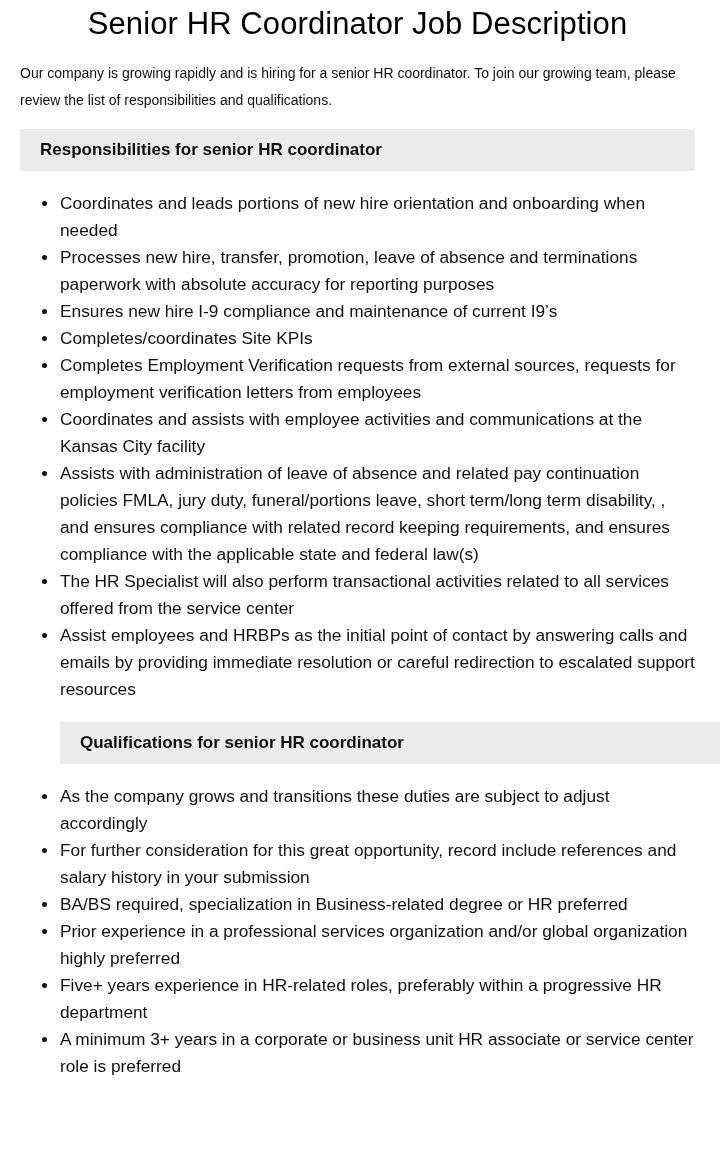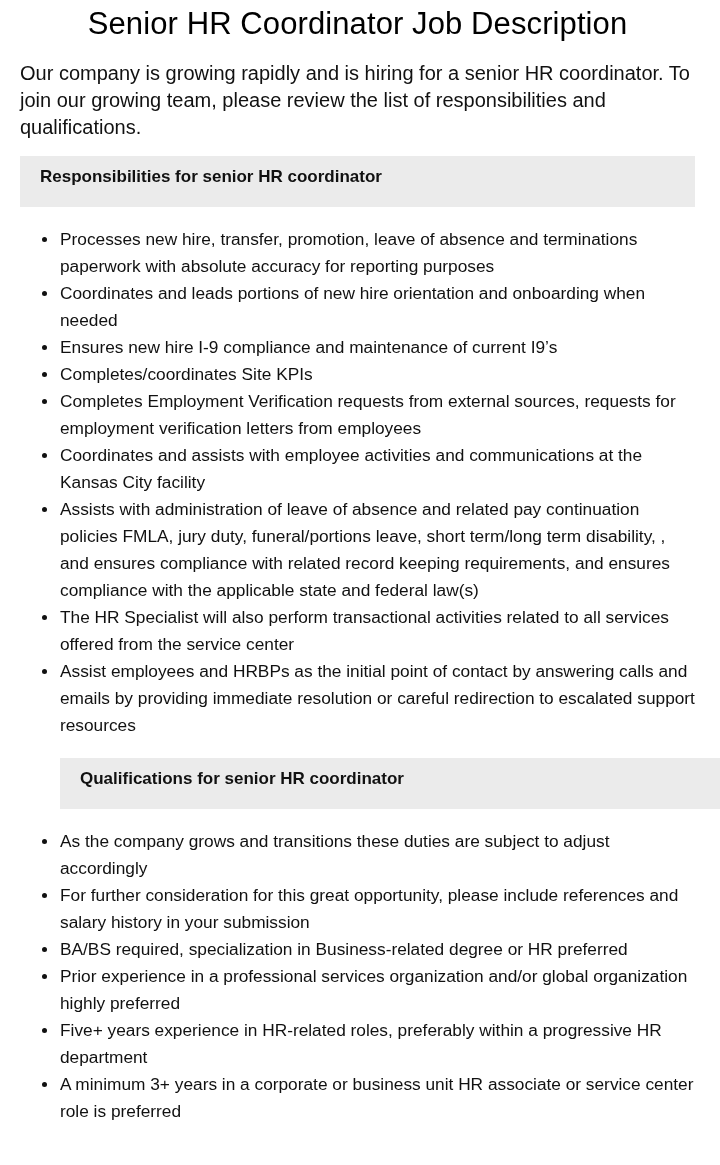--- a/index.html
+++ b/index.html
@@ -25,28 +25,28 @@
       height: 44px;
       line-height: 44px;
       text-align: center;
       font-size: 31px;
       font-weight: normal;
       letter-spacing: 0.1px;
       color: #000;
     }
     p.intro {
       margin: 14px 0 0 0;
-      font-size: 20px;
+      font-size: 14px;
       line-height: 27px;
       color: #111;
     }
     .section-header {
       margin-top: 15px;
       background: #ebebeb;
-      height: 51px;
+      height: 42px;
       line-height: 42px;
       padding-left: 20px;
       font-size: 17px;
       font-weight: bold;
       color: #111;
       box-sizing: border-box;
       width: 675px;
     }
     .section-header.qual {
       margin-top: 19px;
@@ -75,33 +75,33 @@
   </style>
 </head>
 <body>
 
 <div class="page">
   <h1 class="title">Senior HR Coordinator Job Description</h1>
   <p class="intro">Our company is growing rapidly and is hiring for a senior HR coordinator. To join our growing team, please review the list of responsibilities and qualifications.</p>
 
   <div class="section-header">Responsibilities for senior HR coordinator</div>
   <ul class="items">
+    <li><span class="bullet"></span><span>Coordinates and leads portions of new hire orientation and onboarding when needed</span></li>
     <li><span class="bullet"></span><span>Processes new hire, transfer, promotion, leave of absence and terminations paperwork with absolute accuracy for reporting purposes</span></li>
-    <li><span class="bullet"></span><span>Coordinates and leads portions of new hire orientation and onboarding when needed</span></li>
     <li><span class="bullet"></span><span>Ensures new hire I-9 compliance and maintenance of current I9’s</span></li>
     <li><span class="bullet"></span><span>Completes/coordinates Site KPIs</span></li>
     <li><span class="bullet"></span><span>Completes Employment Verification requests from external sources, requests for employment verification letters from employees</span></li>
     <li><span class="bullet"></span><span>Coordinates and assists with employee activities and communications at the Kansas City facility</span></li>
     <li><span class="bullet"></span><span>Assists with administration of leave of absence and related pay continuation policies FMLA, jury duty, funeral/portions leave, short term/long term disability, , and ensures compliance with related record keeping requirements, and ensures compliance with the applicable state and federal law(s)</span></li>
     <li><span class="bullet"></span><span>The HR Specialist will also perform transactional activities related to all services offered from the service center</span></li>
     <li><span class="bullet"></span><span>Assist employees and HRBPs as the initial point of contact by answering calls and emails by providing immediate resolution or careful redirection to escalated support resources</span></li>
   </ul>
 
   <div class="section-header qual">Qualifications for senior HR coordinator</div>
   <ul class="items">
     <li><span class="bullet"></span><span>As the company grows and transitions these duties are subject to adjust accordingly</span></li>
-    <li><span class="bullet"></span><span>For further consideration for this great opportunity, please include references and salary history in your submission</span></li>
+    <li><span class="bullet"></span><span>For further consideration for this great opportunity, record include references and salary history in your submission</span></li>
     <li><span class="bullet"></span><span>BA/BS required, specialization in Business-related degree or HR preferred</span></li>
     <li><span class="bullet"></span><span>Prior experience in a professional services organization and/or global organization highly preferred</span></li>
     <li><span class="bullet"></span><span>Five+ years experience in HR-related roles, preferably within a progressive HR department</span></li>
     <li><span class="bullet"></span><span>A minimum 3+ years in a corporate or business unit HR associate or service center role is preferred</span></li>
   </ul>
 </div>
 
 </body></html>

